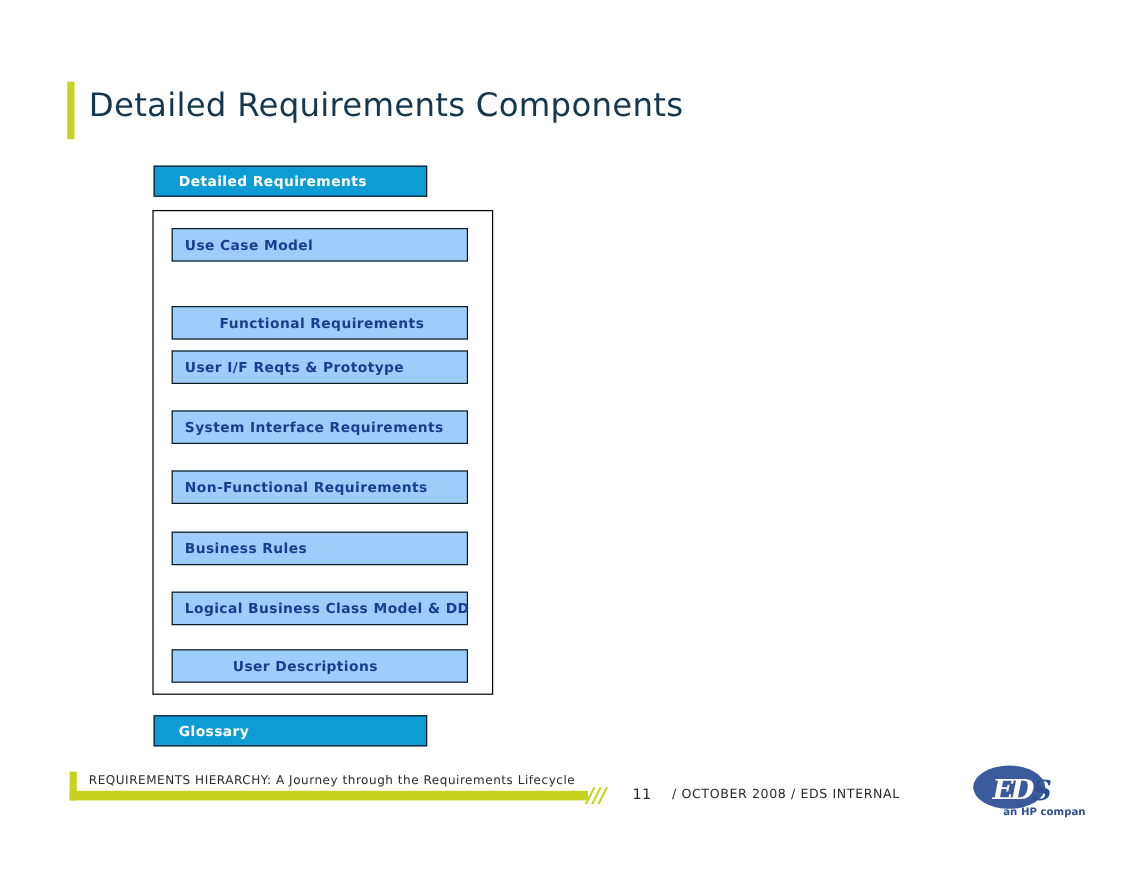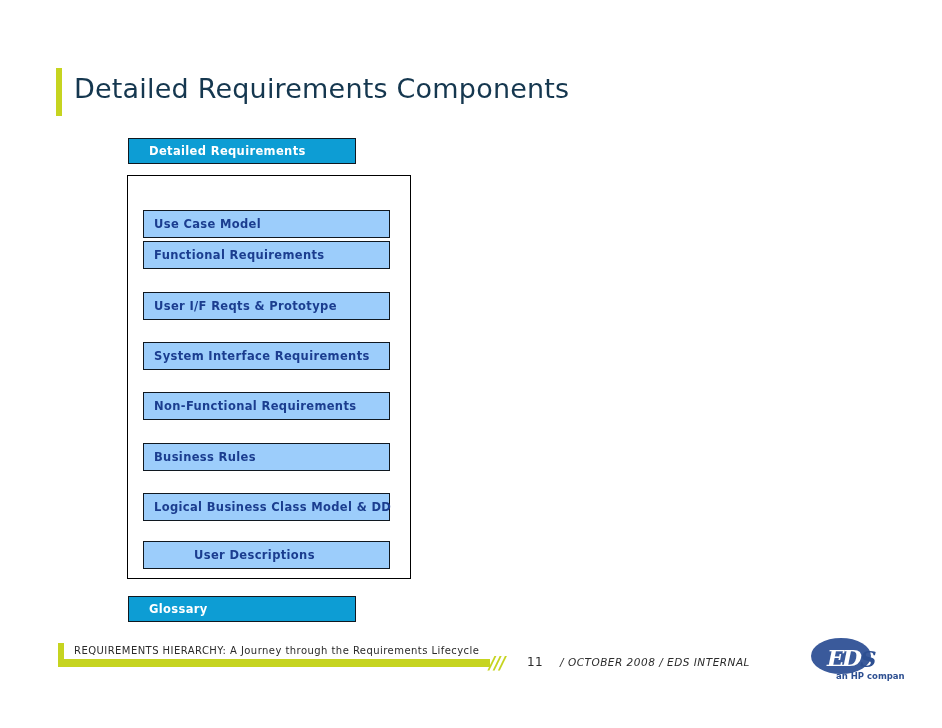--- a/index.html
+++ b/index.html
@@ -146,21 +146,20 @@
     white-space: nowrap;
   }
   #footer-meta {
     position: absolute;
     left: 560px;
     top: 656px;
     font-size: 10.5px;
     color: #2b2b2b;
     letter-spacing: 0.5px;
     white-space: nowrap;
-    font-style: italic;
   }
 
   
   #eds-logo {
     position: absolute;
     left: 799px;
     top: 636px;
     width: 106px;
     height: 48px;
   }
@@ -174,24 +173,24 @@
   <div id="page-title">Detailed Requirements Components</div>
 
   <div id="diagram">
 
     <div id="header-box" class="cyan-box">
       <span class="box-label">Detailed Requirements</span>
     </div>
 
     <div id="inner-container"></div>
 
-    <div class="light-box" style="top:190px;margin-top:20px;">
+    <div class="light-box" style="top:190px;">
       <span class="box-label">Use Case Model</span>
     </div>
-    <div class="light-box" style="top:241px;">
+    <div class="light-box" style="top:255px;padding-left:29px;">
       <span class="box-label">Functional Requirements</span>
     </div>
     <div class="light-box" style="top:292px;">
       <span class="box-label">User I/F Reqts &amp; Prototype</span>
     </div>
     <div class="light-box" style="top:342px;">
       <span class="box-label">System Interface Requirements</span>
     </div>
     <div class="light-box" style="top:392px;">
       <span class="box-label">Non-Functional Requirements</span>

